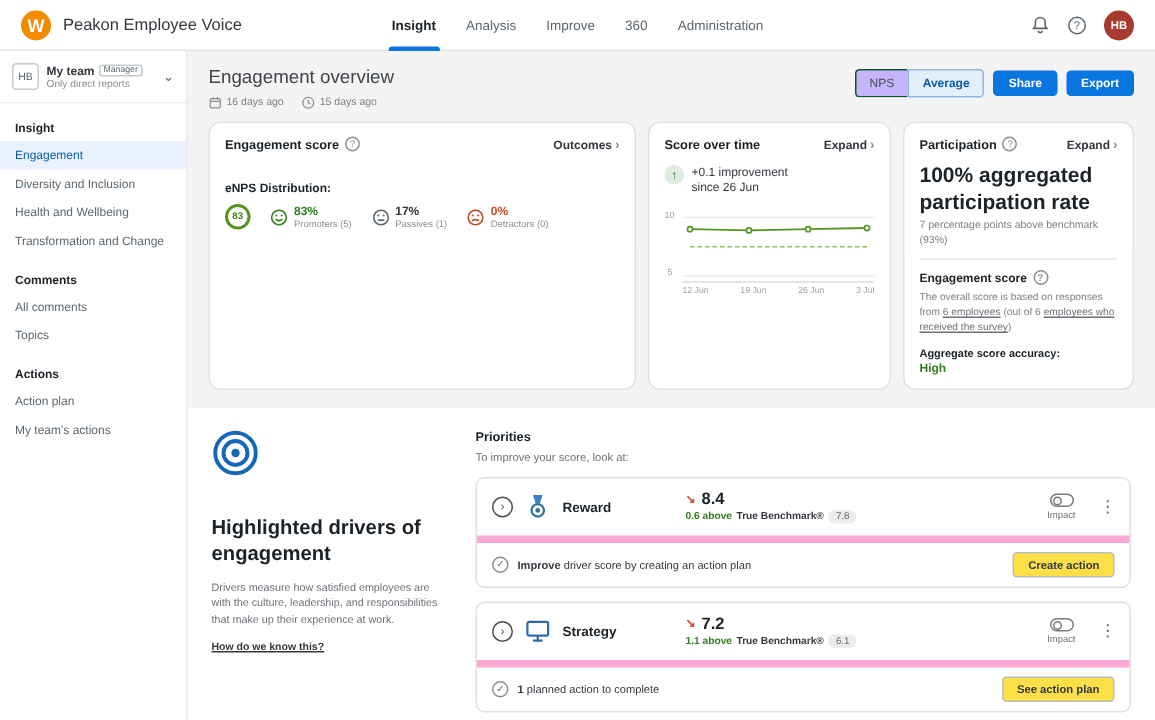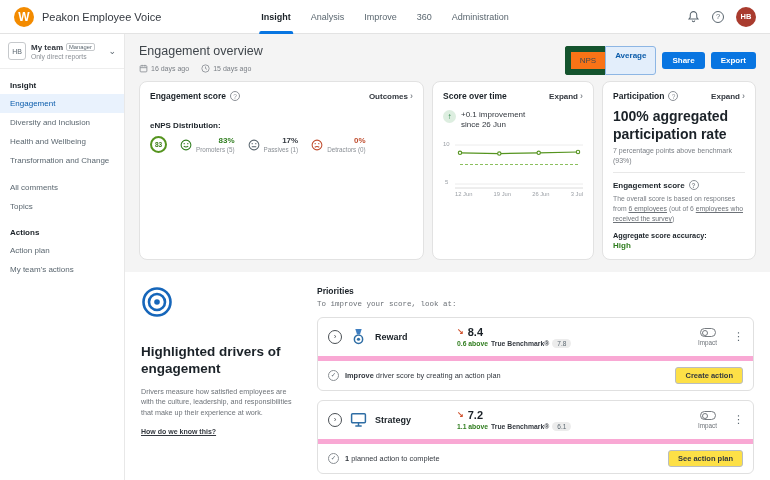--- a/index.html
+++ b/index.html
@@ -35,21 +35,21 @@
   .side-item.active { background:#e9f2fd; color:#0b5cab; }
 
   
   .main { position:absolute; top:34px; left:125px; right:0; bottom:0; overflow:hidden; }
   .page-header { position:relative; padding:10px 14px 8px; }
   .page-title { font-size:12.5px; color:#3f454b; font-weight:normal; }
   .meta-row { display:flex; align-items:center; gap:12px; margin-top:6px; }
   .meta { display:flex; align-items:center; gap:3px; font-size:7px; color:#7a7f85; }
   .header-controls { position:absolute; right:14px; top:12px; display:flex; align-items:center; gap:6px; }
   .seg-group { display:flex; }
-  .seg { font-size:8px; padding:4px 9px; border:6px solid #14532d; background:#f97316; color:#44494f; cursor:pointer; }
+  .seg { font-size:8px; padding:4px 9px; border:1px solid #14532d; background:#c4b5fd; color:#44494f; cursor:pointer; }
   .seg.first { border-radius:3px 0 0 3px; border-right:none; }
   .seg.active { background:#e3eefb; border:1px solid #8db6e4; color:#0b5cab; border-radius:0 3px 3px 0; font-weight:bold; }
   .btn-primary { font-size:8px; padding:4px 10px; border-radius:3px; background:#0875e1; color:#fff; border:none; font-weight:bold; cursor:pointer; }
 
   
   .cards-row { display:flex; gap:8px; padding:0 14px; align-items:stretch; }
   .card { background:#fff; border:1px solid #e2e2e2; border-radius:8px; padding:9px 10px; }
   .card-head { display:flex; align-items:center; justify-content:space-between; }
   .card-title-wrap { display:flex; align-items:center; gap:4px; }
   .card-title { font-size:8.5px; font-weight:bold; color:#1b2228; }
@@ -69,21 +69,21 @@
   .pill-badge { background:#ececec; border-radius:7px; padding:1px 5px; font-size:6.5px; color:#5b6770; font-weight:normal; }
   .track { position:relative; width:120px; height:4px; background:#e4e4e4; border-radius:2px; margin-top:6px; }
   .track-light { position:absolute; left:0; top:0; height:100%; width:75%; background:#cfe3b0; border-radius:2px 0 0 2px; }
   .track-dark { position:absolute; left:75%; top:0; height:100%; width:16%; background:#68a83a; }
   .track-notch { position:absolute; left:75%; top:-1px; width:1.5px; height:6px; background:#fff; }
   .scale-row { display:flex; justify-content:space-between; width:120px; font-size:6px; color:#9a9fa5; margin-top:2px; }
   .enps-title { font-size:8px; font-weight:bold; color:#1b2228; margin-top:20px; }
   .enps-row { display:flex; align-items:center; gap:13px; margin-top:6px; }
   .enps-badge { width:17px; height:17px; border:2px solid #55941f; border-radius:50%; color:#3c7d18; font-size:6.5px; font-weight:bold; display:flex; align-items:center; justify-content:center; }
   .enps-stat { display:flex; align-items:center; gap:4px; }
-  .enps-pct { font-size:8px; font-weight:bold;text-align:right; }
+  .enps-pct { font-size:8px; font-weight:bold; }
   .pct-green { color:#2f7d1e; } .pct-dark { color:#33383f; } .pct-red { color:#bf4b2c; }
   .enps-label { font-size:6.3px; color:#8b9096; margin-top:1px; }
 
   .card-trend { width:162px; }
   .improve-row { display:flex; align-items:flex-start; gap:5px; margin-top:9px; }
   .up-badge { width:13px; height:13px; border-radius:50%; background:#ddeee0; color:#1d7d3f; font-size:8px; font-weight:bold; display:flex; align-items:center; justify-content:center; flex:none; }
   .improve-text { font-size:8px; color:#33383f; line-height:1.3; }
   .chart-wrap { position:relative; margin-top:8px; padding-left:12px; }
   .chart-wrap svg { display:block; }
   .y-lab { position:absolute; left:0; font-size:6px; color:#9a9fa5; }
@@ -101,21 +101,21 @@
   .acc-value { font-size:8px; font-weight:bold; color:#2f7d1e; margin-top:1px; }
 
   
   .lower { background:#fff; margin-top:12px; padding:14px 16px; min-height:245px; display:flex; gap:18px; }
   .lower-left { width:158px; flex:none; }
   .drivers-heading { font-size:13.5px; font-weight:bold; color:#1b2228; line-height:1.25; margin-top:24px; }
   .drivers-desc { font-size:7.2px; color:#6d7278; line-height:1.5; margin-top:9px; }
   .drivers-link { font-size:7px; font-weight:bold; color:#33383f; text-decoration:underline; margin-top:9px; display:inline-block; cursor:pointer; }
   .lower-right { flex:1; }
   .pri-title { font-size:8.5px; font-weight:bold; color:#1b2228; }
-  .pri-sub { font-size:7.5px; color:#6d7278; margin-top:4px;font-family:Liberation Mono, monospace; }
+  .pri-sub { font-size:7.5px; color:#6d7278; margin-top:4px; }
   .driver-card { border:1px solid #e0e0e0; border-radius:6px; background:#fff; margin-top:9px; }
   .driver-top { display:flex; align-items:center; padding:8px 10px; gap:8px; }
   .circ-icon { width:14px; height:14px; border:1.3px solid #4a4f54; border-radius:50%; font-size:8px; color:#4a4f54; display:flex; align-items:center; justify-content:center; flex:none; cursor:pointer; }
   .driver-name { font-size:9px; font-weight:bold; color:#1b2228; width:74px; }
   .score-group { width:150px; }
   .score-line { display:flex; align-items:center; gap:4px; }
   .trend-down { color:#d0532f; font-size:8px; font-weight:bold; }
   .driver-score { font-size:11px; font-weight:bold; color:#1b2228; }
   .delta-line { display:flex; align-items:center; gap:3px; margin-top:1px; font-size:6.8px; font-weight:bold; }
   .delta-green { color:#2f7d1e; }
@@ -169,20 +169,21 @@
 
   <div class="side-section">
     <div class="side-title">Insight</div>
     <div class="side-item active">Engagement</div>
     <div class="side-item">Diversity and Inclusion</div>
     <div class="side-item">Health and Wellbeing</div>
     <div class="side-item">Transformation and Change</div>
   </div>
 
   <div class="side-section">
+    <div class="side-title">Comments</div>
     <div class="side-item">All comments</div>
     <div class="side-item">Topics</div>
   </div>
 
   <div class="side-section">
     <div class="side-title">Actions</div>
     <div class="side-item">Action plan</div>
     <div class="side-item">My team's actions</div>
   </div>
 </aside>

